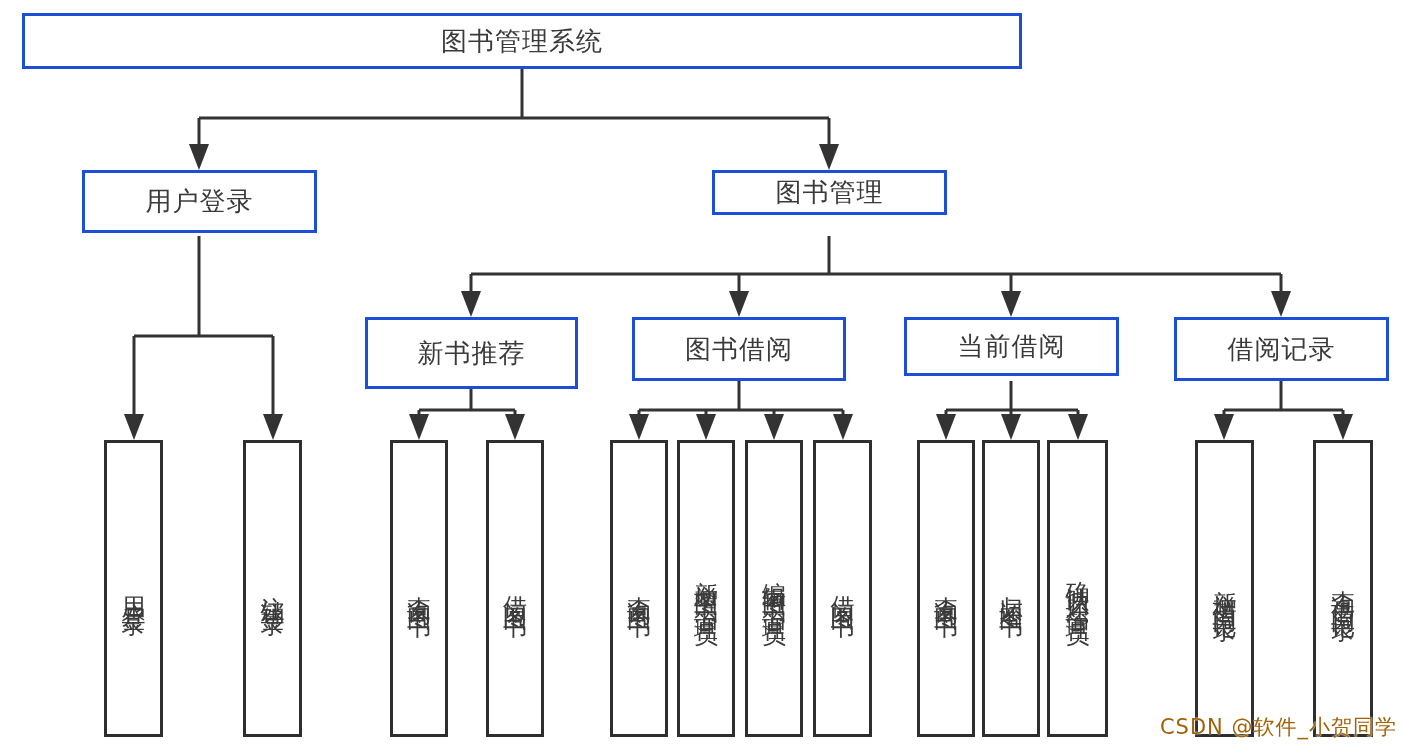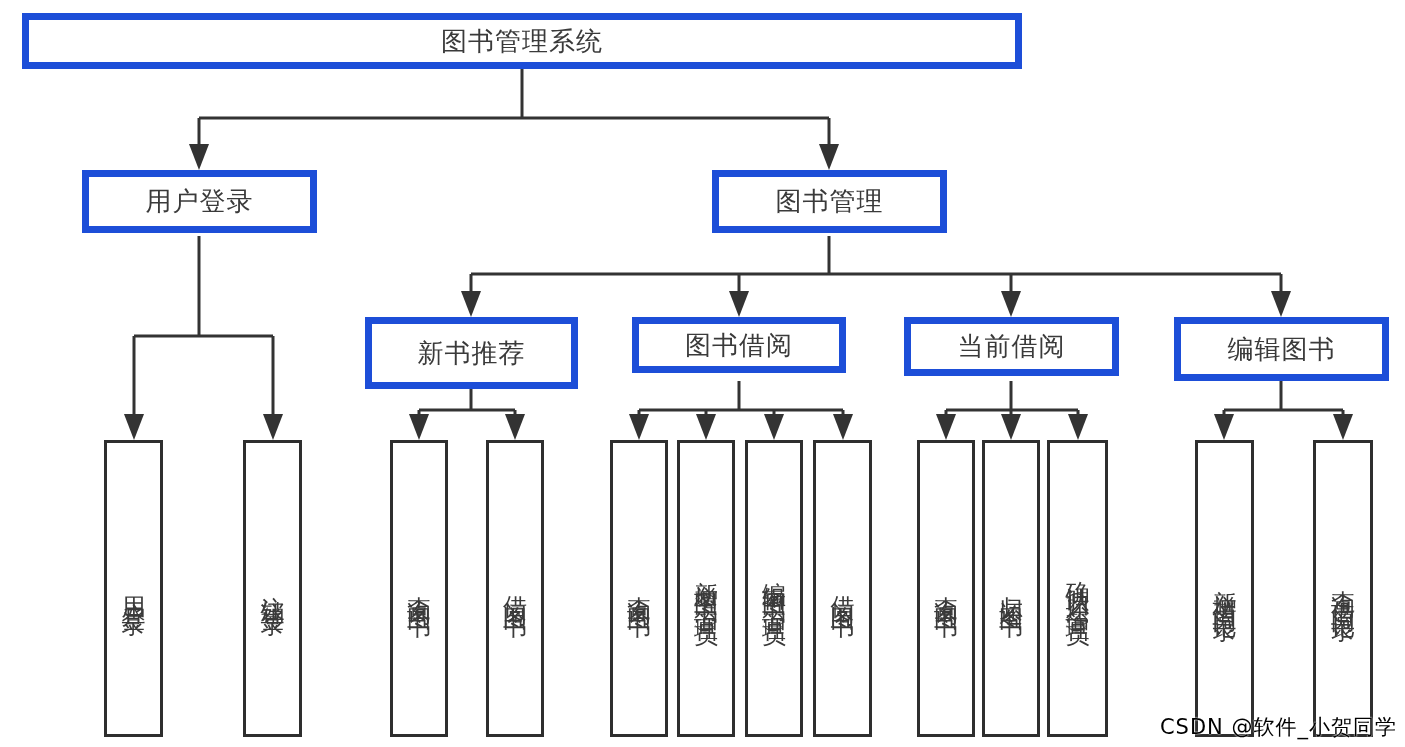--- a/index.html
+++ b/index.html
@@ -7,21 +7,21 @@
     position:relative;
     width:1405px;height:747px;
     background:#ffffff;
     font-family:"DejaVu Sans","Liberation Sans",sans-serif;
     overflow:hidden;
   }
   .connectors{position:absolute;left:0;top:0;z-index:1;}
   .hbox{
     position:absolute;
     box-sizing:border-box;
-    border:7px solid #1d4ed8;
+    border:3px solid #1d4ed8;
     background:#ffffff;
     display:flex;align-items:center;justify-content:center;
     font-size:26px;color:#3a3a3a;
     letter-spacing:1px;
     z-index:2;
   }
   .vbox{
     position:absolute;
     box-sizing:border-box;
     border:3px solid #2e2e2e;
@@ -34,21 +34,21 @@
     text-orientation:mixed;
     font-size:24px;color:#3a3a3a;
     letter-spacing:6px;
     line-height:1.0;
     white-space:nowrap;
   }
   .watermark{
     position:absolute;
     right:8px;bottom:6px;
     font-size:21px;
-    color:#000000;
+    color:#a16207;
     text-shadow:0 0 2px #ffffff,0 0 1px #ffffff;
     z-index:3;
     letter-spacing:1px;
   }
 </style>
 </head>
 <body>
 
 <div class="canvas">
 
@@ -125,35 +125,35 @@
     </g>
   </svg>
 
   <div class="hbox" style="left:22px;top:13px;width:1000px;height:56px">
     <span>图书管理系统</span>
   </div>
 
   <div class="hbox" style="left:82px;top:170px;width:235px;height:63px">
     <span>用户登录</span>
   </div>
-  <div class="hbox" style="left:712px;top:170px;width:235px;height:63px">
+  <div class="hbox" style="left:712px;top:170px;width:235px;height:45px">
     <span>图书管理</span>
   </div>
 
   <div class="hbox" style="left:365px;top:317px;width:213px;height:72px">
     <span>新书推荐</span>
   </div>
-  <div class="hbox" style="left:632px;top:317px;width:214px;height:56px">
+  <div class="hbox" style="left:632px;top:317px;width:214px;height:64px">
     <span>图书借阅</span>
   </div>
   <div class="hbox" style="left:904px;top:317px;width:215px;height:59px">
     <span>当前借阅</span>
   </div>
   <div class="hbox" style="left:1174px;top:317px;width:215px;height:64px">
-    <span>编辑图书</span>
+    <span>借阅记录</span>
   </div>
 
   <div class="vbox" style="left:104px;top:440px;width:59px;height:297px">
     <span class="vtext">用户登录</span>
   </div>
   <div class="vbox" style="left:243px;top:440px;width:59px;height:297px">
     <span class="vtext">注销登录</span>
   </div>
 
   <div class="vbox" style="left:390px;top:440px;width:58px;height:297px">

